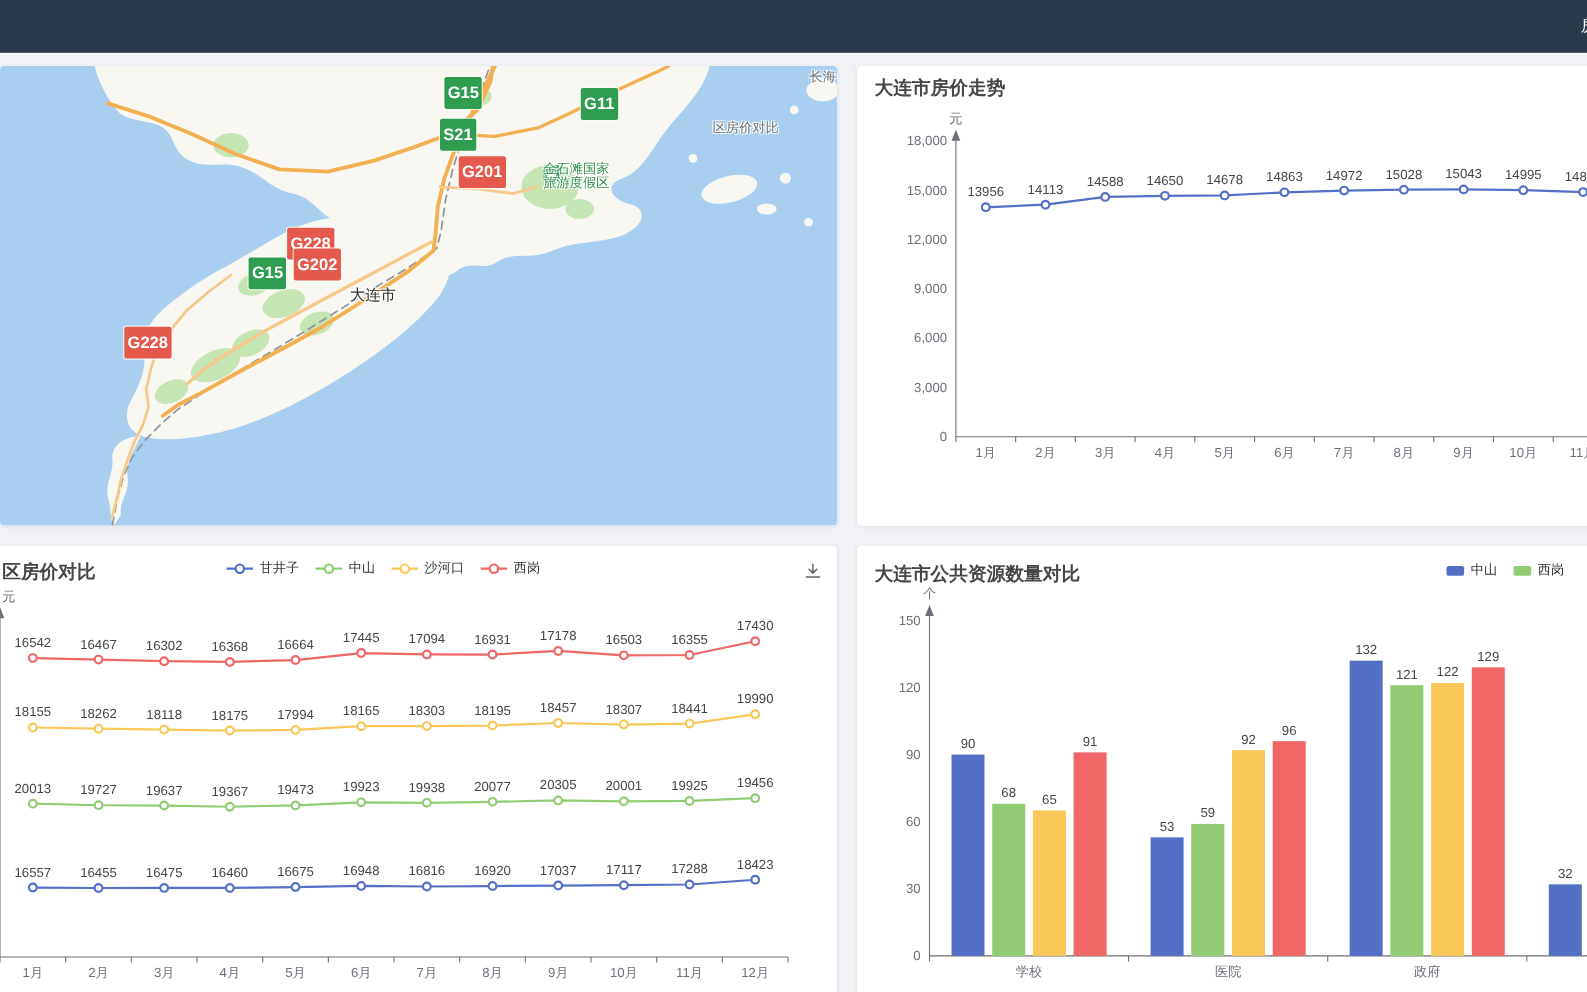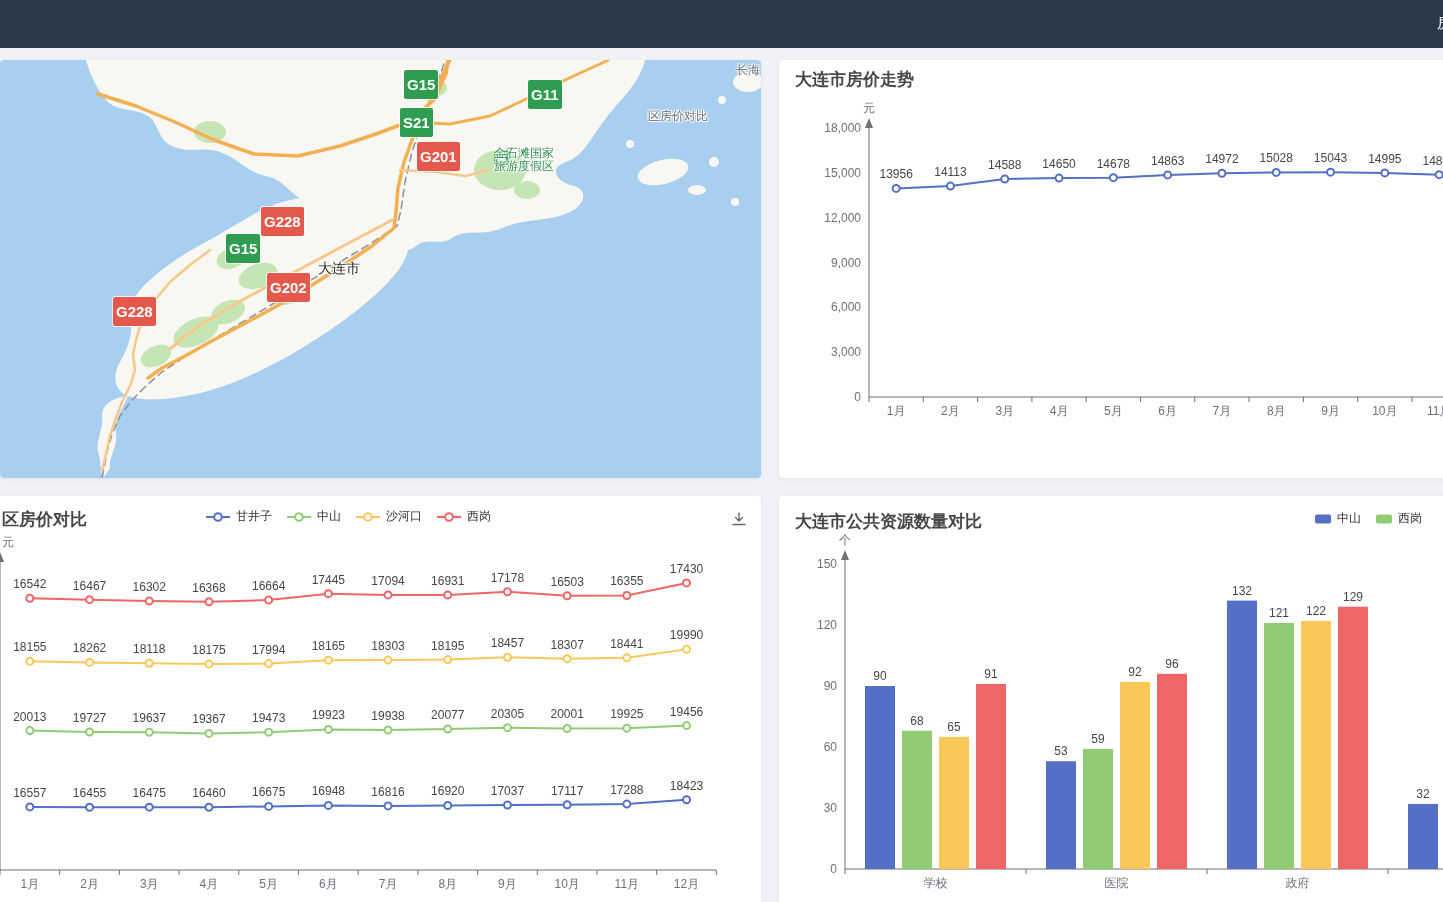--- a/index.html
+++ b/index.html
@@ -100,21 +100,21 @@
       <span style="display:block">旅游度假区</span>
     </span>
   </div>
   <div class="map-label map-town" style="left:648px;top:48px">区房价对比</div>
   <div class="map-label map-town" style="left:736px;top:2px">长海</div>
 <div class="shield green" style="left: 404px; top: 10px;">G15</div>
     <div class="shield green" style="left: 528px; top: 20px;">G11</div>
     <div class="shield green" style="left: 400px; top: 48px;">S21</div>
     <div class="shield red" style="left: 394px; top: 82px; margin-left: 23px;">G201</div>
     <div class="shield red" style="left: 261px; top: 147px;">G228</div>
-    <div class="shield red" style="left: 267px; top: 166px; margin-top: 47px;">G202</div>
+    <div class="shield red" style="left: 267px; top: 166px;">G202</div>
     <div class="shield green" style="left: 226px; top: 174px;">G15</div>
     <div class="shield red" style="left: 113px; top: 237px;">G228</div>
   </div>
 
 <div class="panel" id="trend-panel">
   <svg id="trend-svg" class="chart-svg" width="849" height="418">
       <line x1="90" y1="337" x2="741.5999999999999" y2="337" stroke="#6E7079"></line>
       <line x1="90" y1="337" x2="90" y2="342" stroke="#6E7079"></line>
       <line x1="144.3" y1="337" x2="144.3" y2="342" stroke="#6E7079"></line>
       <line x1="198.6" y1="337" x2="198.6" y2="342" stroke="#6E7079"></line>

